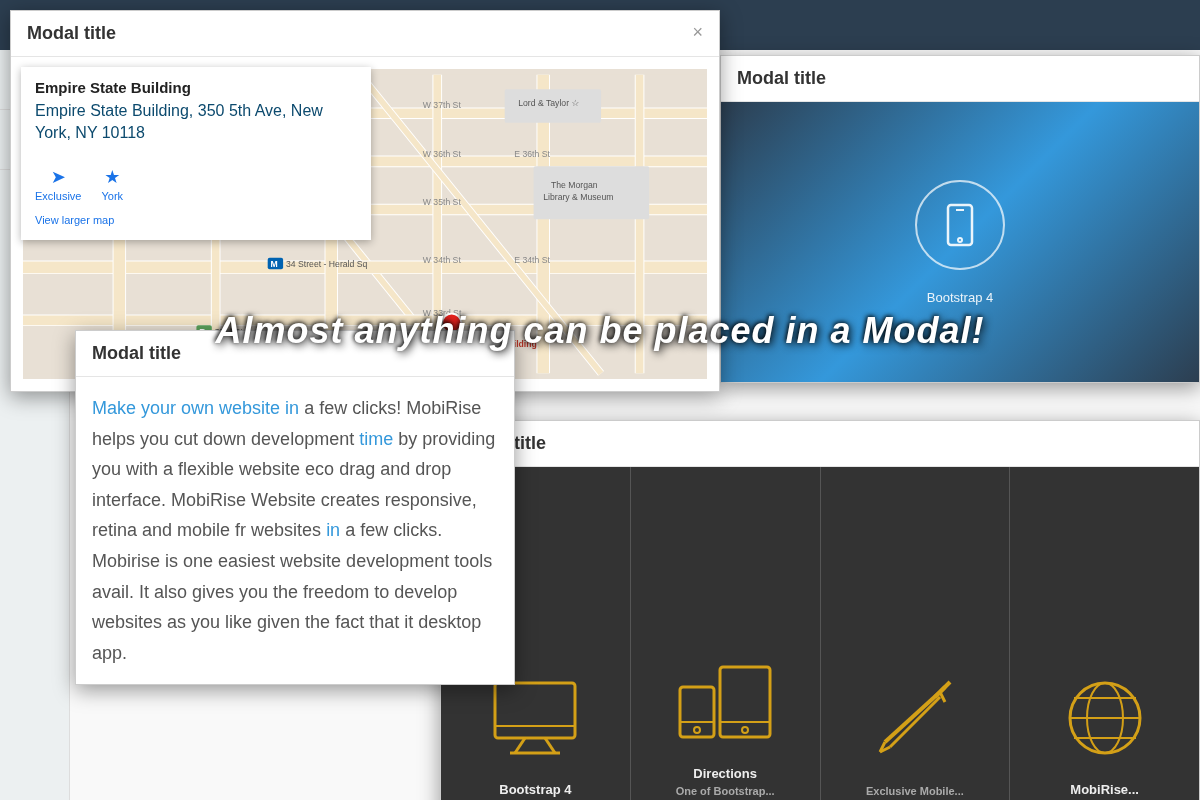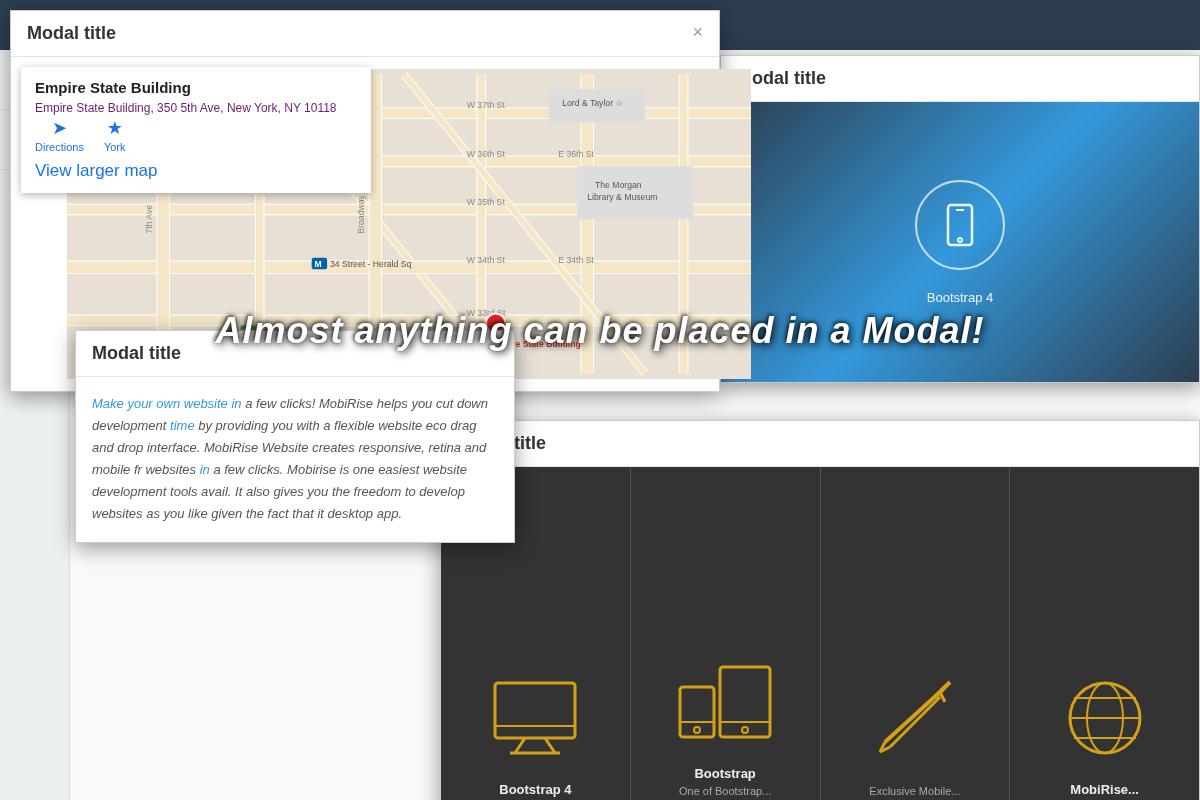--- a/index.html
+++ b/index.html
@@ -74,21 +74,20 @@
       position: relative;
     }
 
     
     .map-container {
       width: 100%;
       height: 310px;
       position: relative;
       overflow: hidden;
       background: #e8e0d5;
-      margin-left: 44px;
     }
 
     
     .map-svg {
       width: 100%;
       height: 100%;
     }
 
     
     .map-info-box {
@@ -103,23 +102,23 @@
     }
 
     .map-info-title {
       font-size: 15px;
       font-weight: bold;
       color: #222;
       margin-bottom: 4px;
     }
 
     .map-info-address {
-      font-size: 12px;
-      color: #701a75;
-      margin-bottom: 0;
+      font-size: 16px;
+      color: #0c4a6e;
+      margin-bottom: 21px;
       line-height: 1.4;
     }
 
     .map-info-actions {
       display: flex;
       gap: 20px;
       margin-bottom: 8px;
     }
 
     .map-action {
@@ -131,21 +130,21 @@
       color: #1a73e8;
       font-size: 11px;
       text-decoration: none;
     }
 
     .map-action-icon {
       font-size: 18px;
     }
 
     .map-view-larger {
-      font-size: 17px;
+      font-size: 11px;
       color: #1a73e8;
       cursor: pointer;
       text-decoration: none;
     }
 
     
     .modal-image {
       top: 55px;
       left: 720px;
       width: 480px;
@@ -225,24 +224,23 @@
       z-index: 25;
     }
 
     .modal-text .modal-body {
       padding: 16px;
       max-height: 440px;
       overflow: hidden;
     }
 
     .modal-text-content {
-      font-size: 13px;
+      font-size: 18px;
       line-height: 1.7;
       color: #555;
-      font-style: italic;
     }
 
     .modal-text-content .highlight-blue {
       color: #3498db;
     }
 
     
     .modal-icons {
       top: 420px;
       left: 440px;
@@ -283,20 +281,21 @@
       font-size: 13px;
       font-weight: bold;
       color: #eee;
     }
 
     .icon-card .card-sublabel {
       font-size: 11px;
       color: #aaa;
       text-align: center;
       margin-top: 4px;
+      font-weight: bold;
     }
 
     
     .gold-icon {
       stroke: #d4a017;
       fill: none;
       stroke-width: 2.5;
     }
 
     
@@ -373,21 +372,21 @@
     <button class="modal-close">×</button>
   </div>
   <div class="modal-body">
 
     <div class="map-info-box">
       <div class="map-info-title">Empire State Building</div>
       <div class="map-info-address">Empire State Building, 350 5th Ave, New York, NY 10118</div>
       <div class="map-info-actions">
         <a class="map-action">
           <span class="map-action-icon">➤</span>
-          <span>Directions</span>
+          <span>Exclusive</span>
         </a>
         <a class="map-action">
           <span class="map-action-icon">★</span>
           <span>York</span>
         </a>
       </div>
       <a class="map-view-larger">View larger map</a>
     </div>
 
     <div class="map-container">
@@ -535,21 +534,21 @@
 
             <rect x="45" y="5" width="50" height="70" rx="3" stroke="#d4a017" stroke-width="3" fill="none"></rect>
             <circle cx="70" cy="68" r="3" stroke="#d4a017" stroke-width="2" fill="none"></circle>
             <line x1="45" y1="60" x2="95" y2="60" stroke="#d4a017" stroke-width="2"></line>
 
             <rect x="5" y="25" width="34" height="50" rx="3" stroke="#d4a017" stroke-width="3" fill="#333"></rect>
             <circle cx="22" cy="68" r="3" stroke="#d4a017" stroke-width="2" fill="none"></circle>
             <line x1="5" y1="60" x2="39" y2="60" stroke="#d4a017" stroke-width="2"></line>
           </svg>
         </div>
-        <span class="card-label">Bootstrap</span>
+        <span class="card-label">Directions</span>
         <span class="card-sublabel">One of Bootstrap...</span>
       </div>
 
       <div class="icon-card">
         <div class="card-icon">
           <svg width="90" height="80" viewBox="0 0 90 80">
             <line x1="15" y1="65" x2="70" y2="15" stroke="#d4a017" stroke-width="4"></line>
             <line x1="70" y1="15" x2="80" y2="5" stroke="#d4a017" stroke-width="4"></line>
             <line x1="75" y1="10" x2="65" y2="20" stroke="#d4a017" stroke-width="4"></line>
             <line x1="70" y1="15" x2="75" y2="25" stroke="#d4a017" stroke-width="3"></line>

